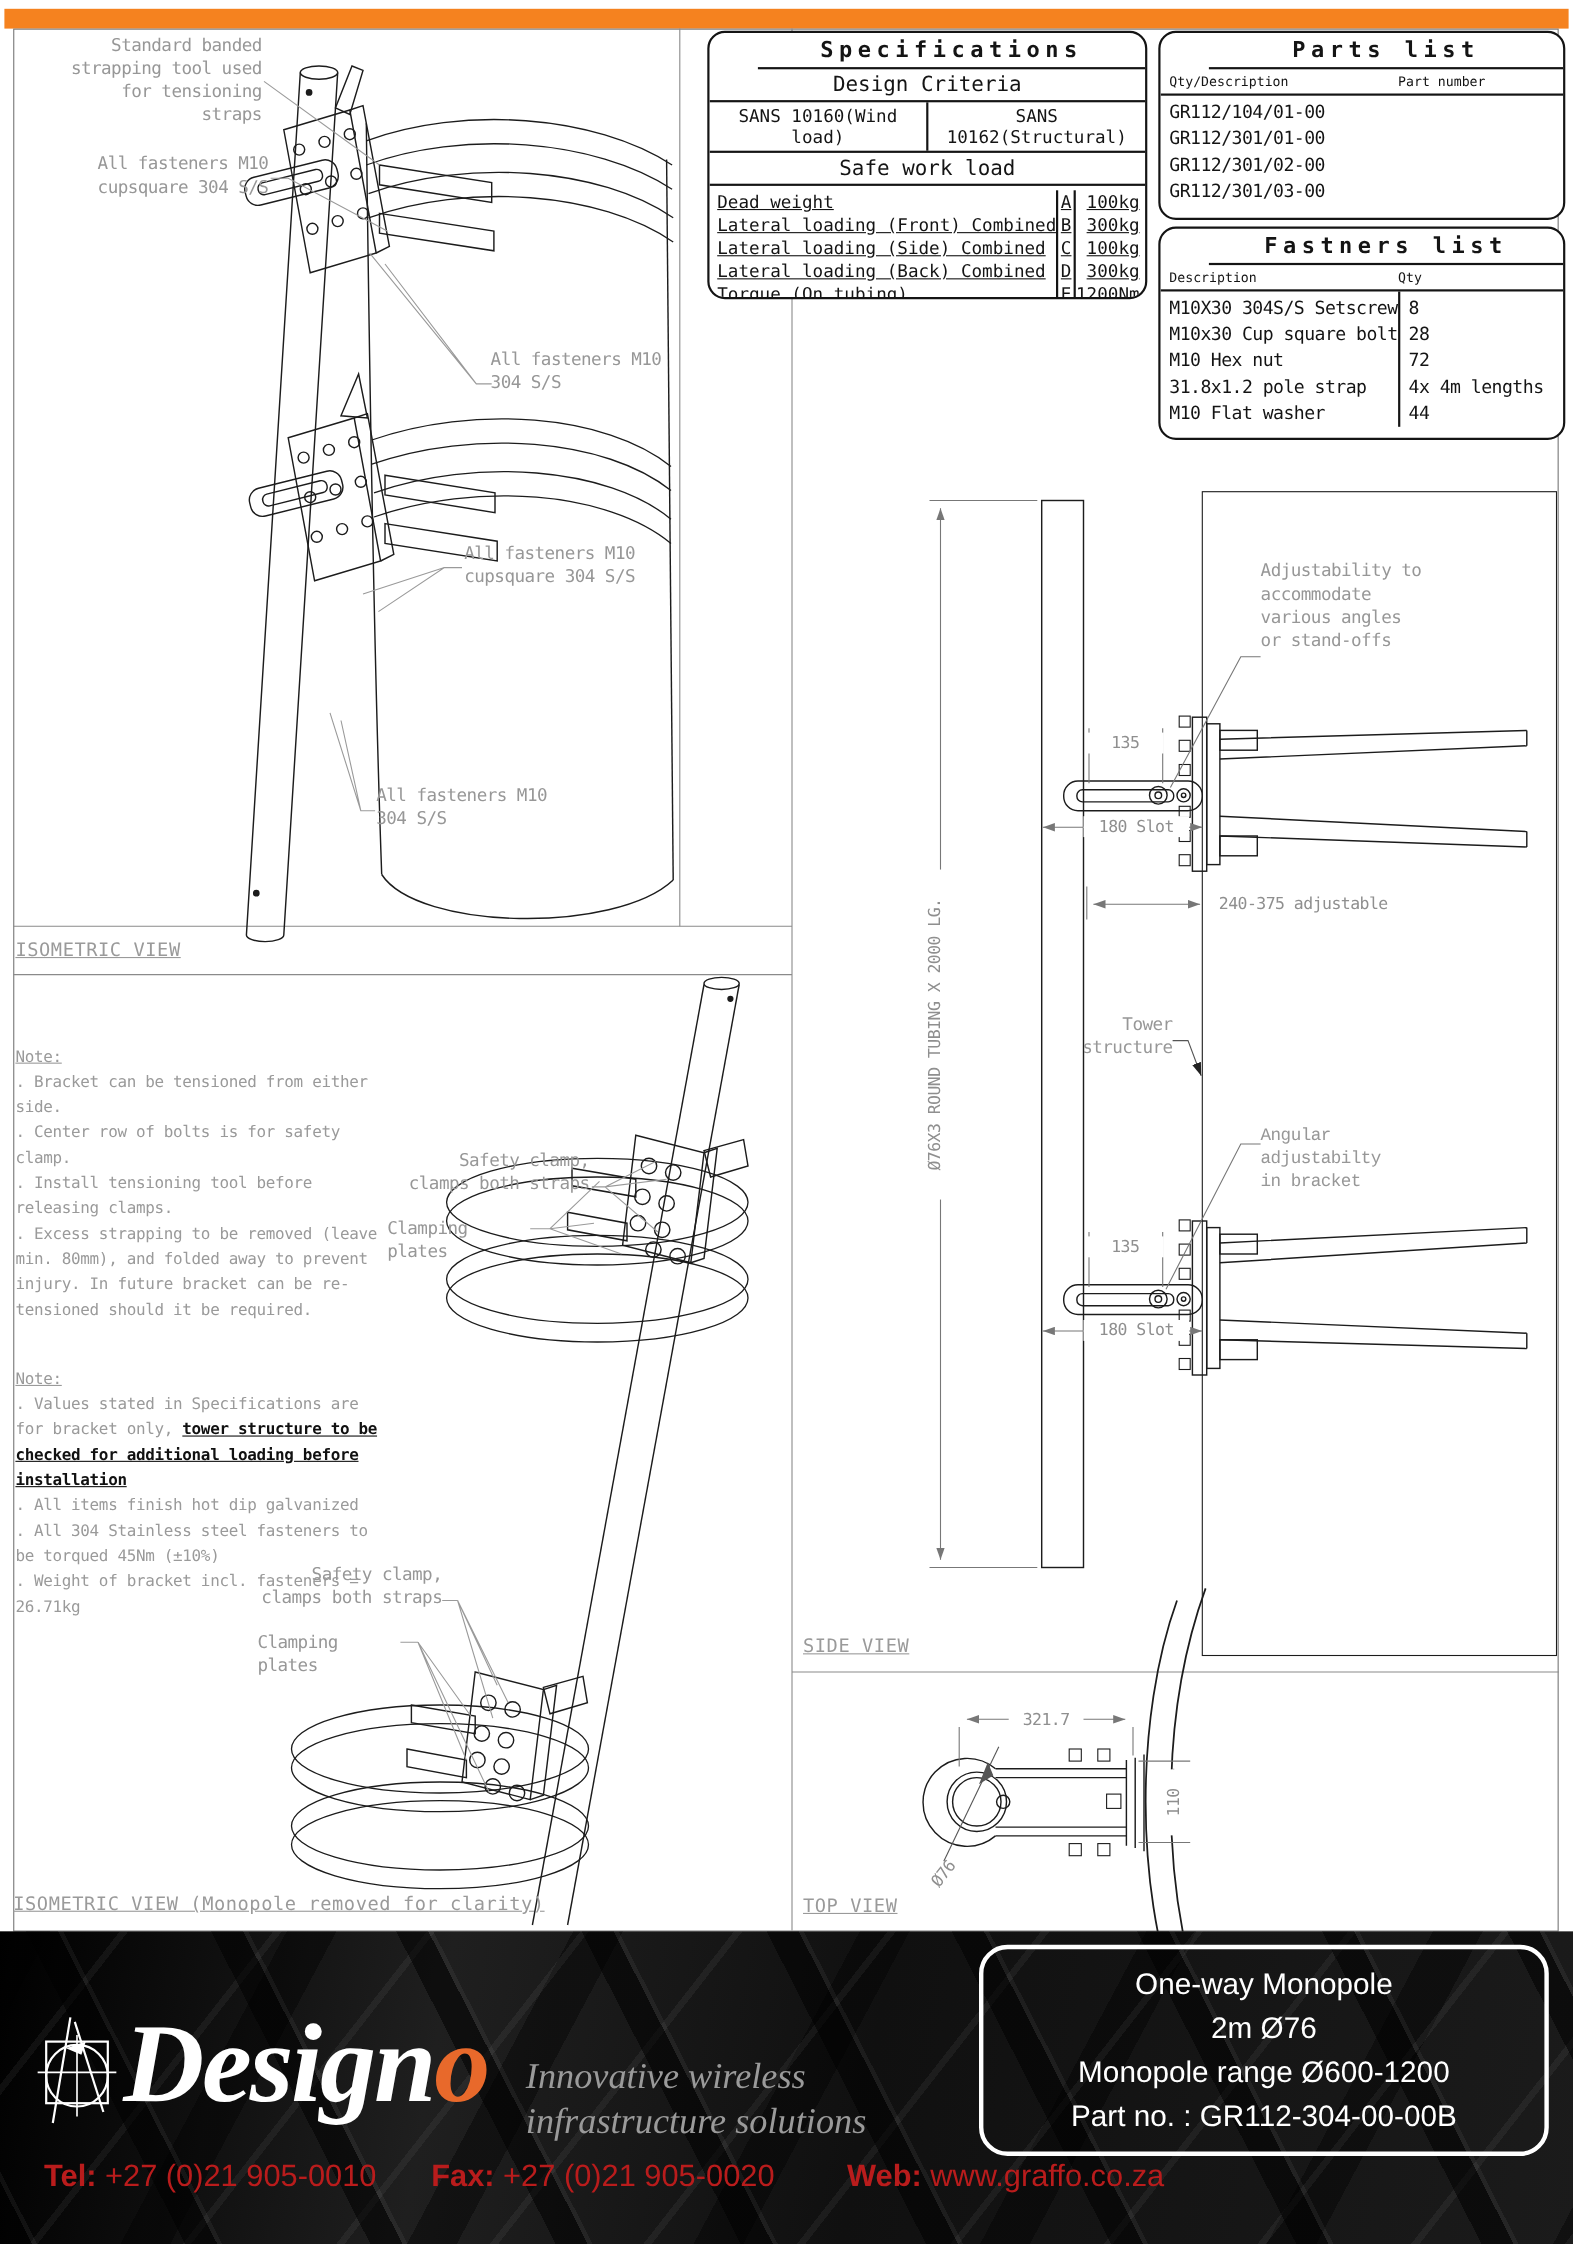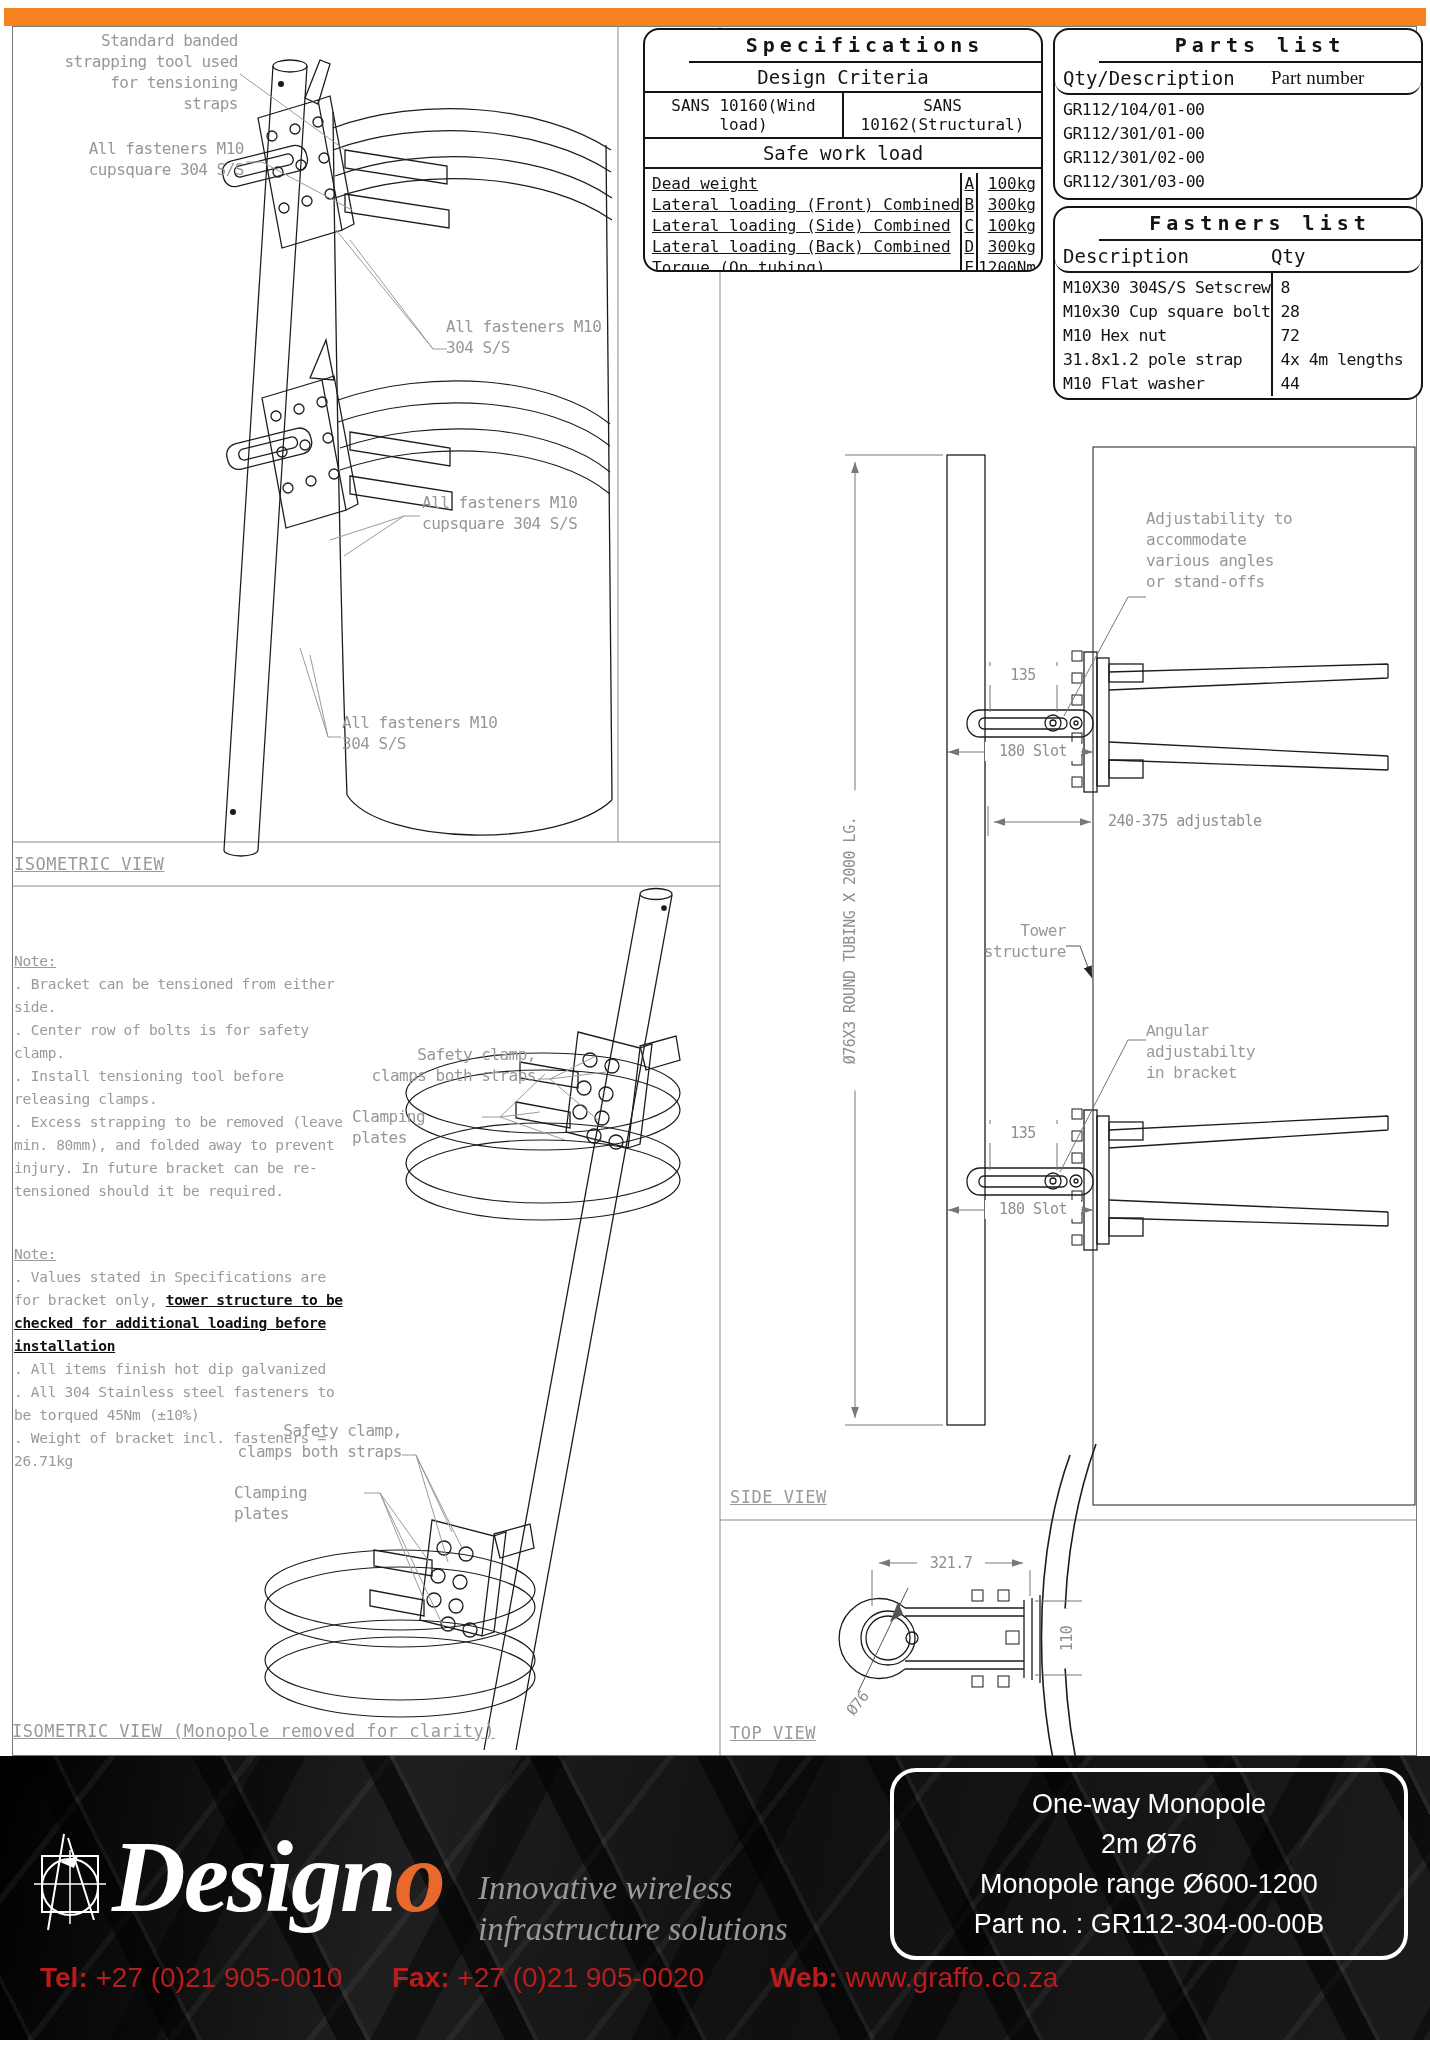--- a/index.html
+++ b/index.html
@@ -24,21 +24,21 @@
              padding:3px 0 4px;border-bottom:2px solid #141414;margin-left:44px;}
   .sub{ text-align:center;font-size:19px;border-bottom:2px solid #141414;padding:3px 0;}
   .sans-row{display:flex;border-bottom:2px solid #141414;font-size:16px;}
   .sans-row>div{flex:1;text-align:center;padding:3px 0;}
   .sans-row>div:first-child{border-right:2px solid #141414;}
   .spec-body{display:flex;padding-top:4px;font-size:16px;text-decoration:underline;}
   .spec-labels{flex:1;padding-left:7px;}
   .spec-keys{width:26px;border-left:2px solid #141414;border-right:2px solid #141414;text-align:center;}
   .spec-vals{width:76px;text-align:right;padding-right:5px;}
   .spec-body .cell{height:21px;line-height:21px;white-space:nowrap;}
-  .hdr-row{display:flex;font-size:19px;border-bottom:2px solid #141414;border-radius:14px;}
+  .hdr-row{display:flex;font-size:12px;border-bottom:2px solid #141414;}
   .hdr-row>div{padding:4px 0 4px 8px;}
   .tbl-body{display:flex;font-size:16.5px;}
   .tbl-body .c1{flex:1;border-right:2px solid #141414;padding:3px 0 0 8px;}
   .tbl-body .c2{width:158px;padding:3px 0 0 8px;}
   .tbl-body .cell{height:24px;line-height:24px;white-space:nowrap;letter-spacing:-0.5px;}
   
   .note{position:absolute;width:338px;font:14.5px/23px "DejaVu Sans Mono",monospace;
         color:#9a9a9a;letter-spacing:-0.3px;}
   .note .nh{text-decoration:underline;}
   .note .em{color:#111;font-weight:bold;text-decoration:underline;}
@@ -438,21 +438,21 @@
         <div class="cell">300kg</div>
         <div class="cell">1200Nm</div>
       </div>
     </div>
   </div>
 
   <div class="box" style="left:1053px;top:28px;width:366px;height:168px;">
     <div class="box-title">Parts list</div>
     <div class="hdr-row">
       <div style="flex:1;">Qty/Description</div>
-      <div style="width:150px;font-family:Liberation Serif, serif;">Part number</div>
+      <div style="width:150px;">Part number</div>
     </div>
     <div class="tbl-body">
       <div class="c2">
         <div class="cell">GR112/104/01-00</div>
         <div class="cell">GR112/301/01-00</div>
         <div class="cell">GR112/301/02-00</div>
         <div class="cell">GR112/301/03-00</div>
       </div>
     </div>
   </div>

